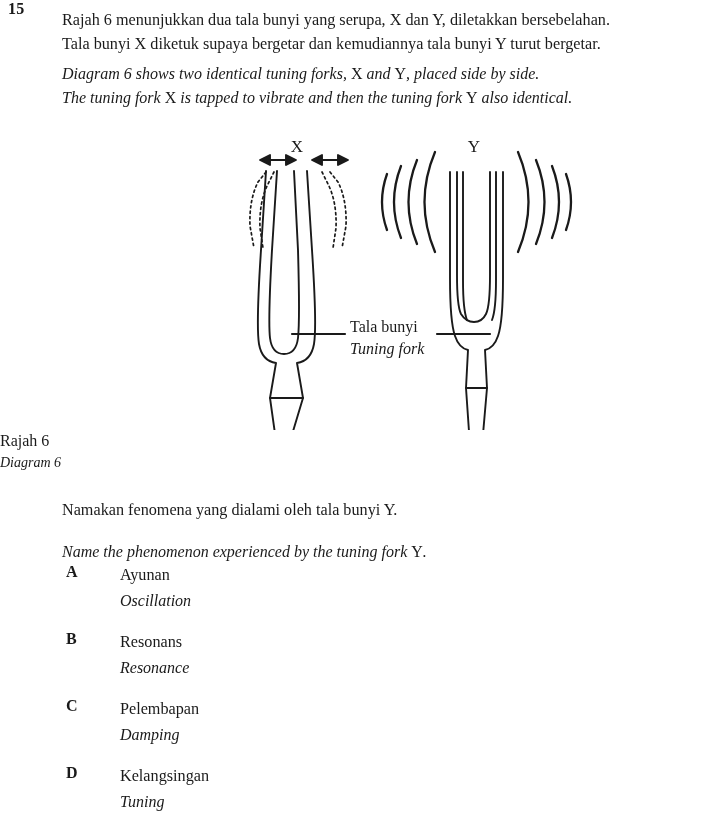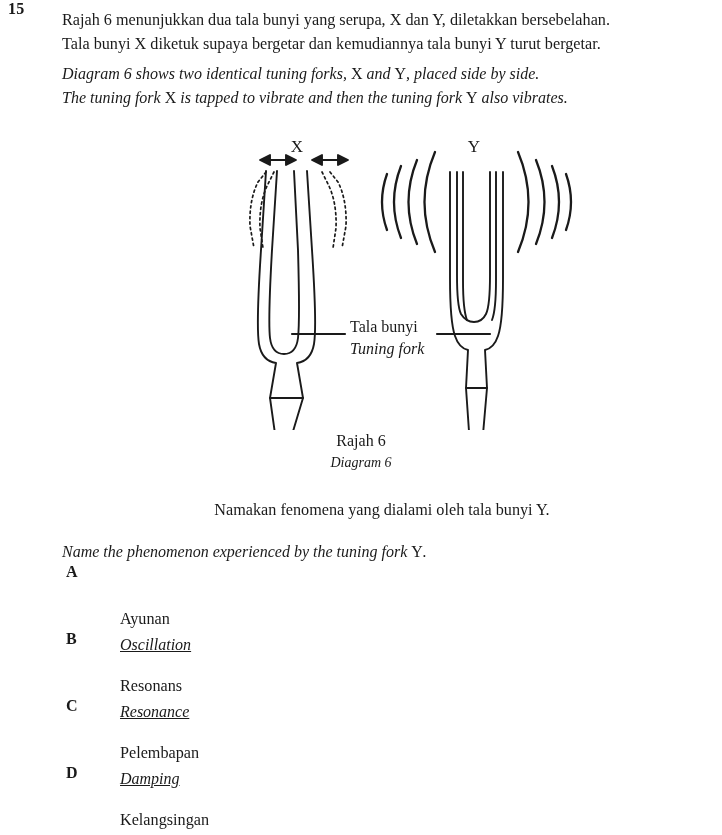--- a/index.html
+++ b/index.html
@@ -51,21 +51,21 @@
     width: 722px;
     height: 300px;
   }
   #diagram svg { display: block; }
 
   #diagram-caption {
     position: absolute;
     left: 0;
     top: 430px;
     width: 722px;
-    text-align: center;
+    text-align: left;
   }
   #diagram-caption .cap-ms {
     font-size: 16px;
     line-height: 22px;
   }
   #diagram-caption .cap-en {
     font-size: 14px;
     font-style: italic;
     line-height: 22px;
   }
@@ -74,21 +74,20 @@
   #prompt-block {
     position: absolute;
     left: 62px;
     top: 498px;
     width: 640px;
   }
   #prompt-block .p-ms {
     font-size: 16.2px;
     line-height: 25px;
     white-space: nowrap;
-    text-align: center;
   }
   #prompt-block .p-en {
     font-size: 16px;
     font-style: italic;
     line-height: 25px;
     white-space: nowrap;
     margin-top: 16px;
   }
 
   
@@ -110,40 +109,38 @@
     font-size: 16px;
   }
   .option-text {
     position: absolute;
     left: 120px;
     top: 0;
   }
   .option-ms {
     font-size: 16.2px;
     line-height: 25px;
-    margin-top: 44px;
   }
   .option-en {
     font-size: 16px;
     font-style: italic;
     line-height: 25px;
-    text-decoration: underline;
   }
 </style>
 </head>
 <body>
 
 <div id="question-number">15</div>
 
 <div id="stem-block">
   <div class="stem-line ms">Rajah 6 menunjukkan dua tala bunyi yang serupa, X dan Y, diletakkan bersebelahan.</div>
   <div class="stem-line ms">Tala bunyi X diketuk supaya bergetar dan kemudiannya tala bunyi Y turut bergetar.</div>
   <div class="stem-gap"></div>
   <div class="stem-line en"><span>Diagram 6 shows two identical tuning forks, </span><span class="roman">X</span><span> and </span><span class="roman">Y</span><span>, placed side by side.</span></div>
-  <div class="stem-line en"><span>The tuning fork </span><span class="roman">X</span><span> is tapped to vibrate and then the tuning fork </span><span class="roman">Y</span><span> also vibrates.</span></div>
+  <div class="stem-line en"><span>The tuning fork </span><span class="roman">X</span><span> is tapped to vibrate and then the tuning fork </span><span class="roman">Y</span><span> also identical.</span></div>
 </div>
 
 <div id="diagram" style="top:130px">
   <svg width="722" height="300" viewBox="0 0 722 300">
     <g fill="none" stroke="#1a1a1a" stroke-width="1.9" stroke-linecap="round" stroke-linejoin="round">
 
       <g stroke-dasharray="2.2 3.2" stroke-width="1.7">
         <path d="M 266 42 L 258 52 Q 249 70 250 96 L 254 118"></path>
         <path d="M 274 42 L 268 54 Q 259 72 260 98 L 263 118"></path>
       </g>

